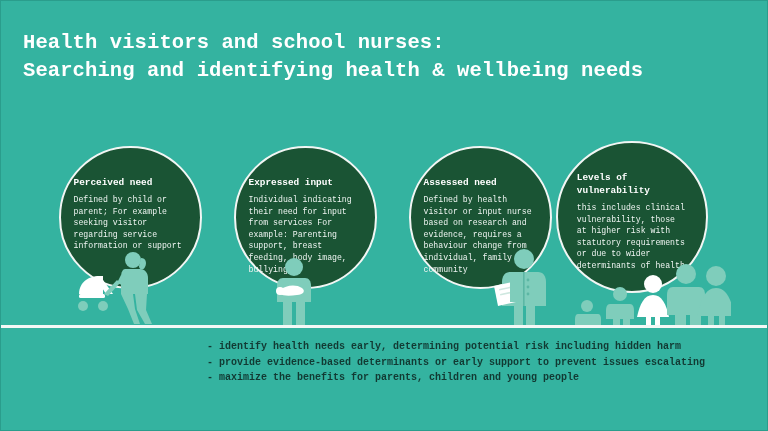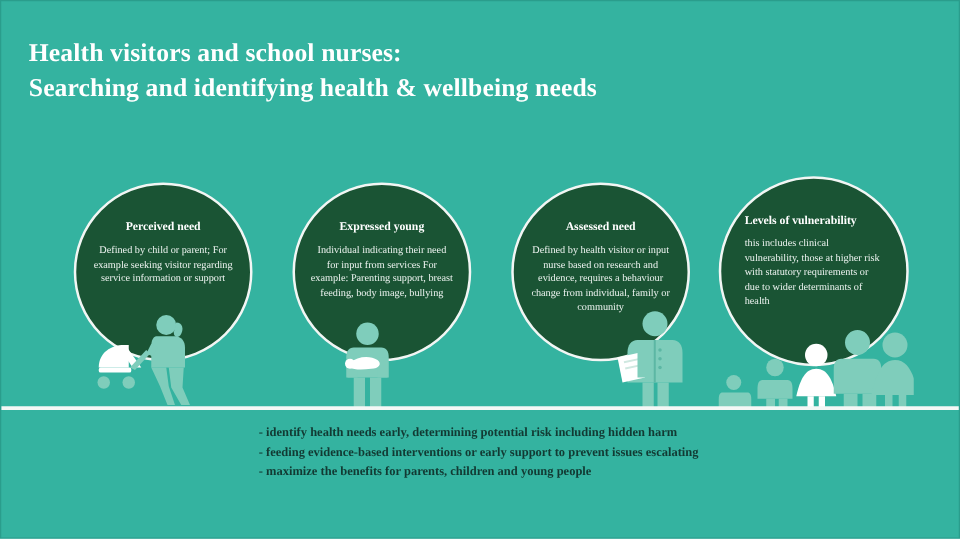--- a/index.html
+++ b/index.html
@@ -6,21 +6,21 @@
     margin: 0;
     padding: 0;
     background: #ffffff;
   }
   #poster {
     position: relative;
     width: 768px;
     height: 431px;
     background: #34b3a0;
     overflow: hidden;
-    font-family: Liberation Serif, serif;
+    font-family: Liberation Mono, monospace;
     box-sizing: border-box;
     border: 1px solid #2a9d8c;
   }
 
   
   #title-block {
     position: absolute;
     left: 22px;
     top: 28px;
     width: 700px;
@@ -50,21 +50,20 @@
     box-sizing: border-box;
     color: #ffffff;
     display: flex;
     flex-direction: column;
     align-items: center;
     justify-content: flex-start;
   }
   .circle-inner {
     width: 82%;
     margin-top: 28px;
-    text-align: center;
   }
   .circle-heading {
     font-size: 9.4px;
     font-weight: bold;
     line-height: 13px;
     margin-bottom: 5px;
     color: #ffffff;
   }
   .circle-body {
     font-size: 8.2px;
@@ -73,21 +72,21 @@
   }
   .circle.left-align .circle-inner {
     text-align: left;
     width: 76%;
     margin-left: 2px;
   }
 
   #circle-1 { left: 58px;  top: 145px; width: 143px; height: 143px; }
   #circle-2 { left: 233px; top: 145px; width: 143px; height: 143px; }
   #circle-3 { left: 408px; top: 145px; width: 143px; height: 143px; }
-  #circle-4 { left: 574px; top: 140px; width: 152px; height: 152px; }
+  #circle-4 { left: 555px; top: 140px; width: 152px; height: 152px; }
 
   
   .figure {
     position: absolute;
     bottom: 0;
   }
   #figure-1 { left: 72px;  width: 100px; height: 76px; }
   #figure-2 { left: 262px; width: 62px;  height: 70px; }
   #figure-3 { left: 485px; width: 72px;  height: 78px; }
   #figure-4 { left: 572px; width: 158px; height: 70px; }
@@ -139,21 +138,21 @@
 
     <div class="circle" id="circle-1">
       <div class="circle-inner">
         <div class="circle-heading">Perceived need</div>
         <div class="circle-body">Defined by child or parent; For example seeking visitor regarding service information or support</div>
       </div>
     </div>
 
     <div class="circle" id="circle-2">
       <div class="circle-inner">
-        <div class="circle-heading">Expressed young</div>
+        <div class="circle-heading">Expressed input</div>
         <div class="circle-body">Individual indicating their need for input from services For example: Parenting support, breast feeding, body image, bullying</div>
       </div>
     </div>
 
     <div class="circle" id="circle-3">
       <div class="circle-inner">
         <div class="circle-heading">Assessed need</div>
         <div class="circle-body">Defined by health visitor or input nurse based on research and evidence, requires a behaviour change from individual, family or community</div>
       </div>
     </div>
@@ -266,17 +265,17 @@
         <path d="M146 60 h6 v10 h-6 Z"></path>
       </g>
     </svg>
 
   </div>
 
   <div id="divider"></div>
 
   <div id="footer-block">
     <div class="footer-item">- identify health needs early, determining potential risk including hidden harm</div>
-    <div class="footer-item">- feeding evidence-based interventions or early support to prevent issues escalating</div>
+    <div class="footer-item">- provide evidence-based determinants or early support to prevent issues escalating</div>
     <div class="footer-item">- maximize the benefits for parents, children and young people</div>
   </div>
 
 </div>
 
 </body></html>

